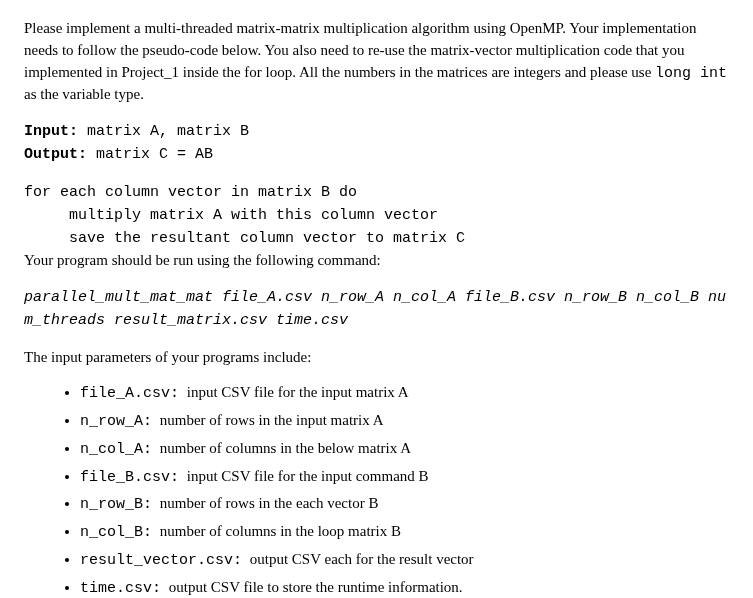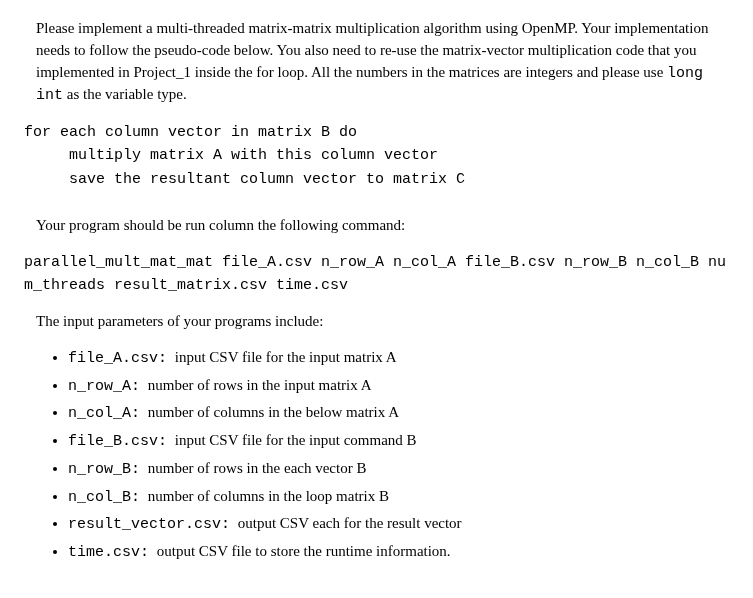--- a/index.html
+++ b/index.html
@@ -6,45 +6,47 @@
   font-family: Georgia, 'Times New Roman', Times, serif;
   font-size: 15px;
   line-height: 1.45;
   color: #000;
   background: #fff;
   margin: 0;
   padding: 18px 24px;
   width: 753px;
   box-sizing: border-box;
 }
-p { margin: 0 0 14px 12px; }
+p { margin: 0 0 14px 0; }
 .mono { font-family: 'Courier New', Courier, monospace; }
 .bold { font-weight: bold; }
-.pseudocode { font-family: 'Courier New', Courier, monospace; white-space: pre; margin: 0 0 24px 0; line-height: 1.55; }
+.pseudocode { font-family: 'Courier New', Courier, monospace; white-space: pre; margin: 0 0 0 0; line-height: 1.55; }
 .io-block { margin: 0 0 14px 0; line-height: 1.55; }
-.command { font-family: 'Courier New', Courier, monospace; white-space: pre-wrap; word-break: break-all; margin: 0 0 14px 0; line-height: 1.55; }
+.command { font-family: 'Courier New', Courier, monospace; white-space: pre-wrap; word-break: break-all; margin: 0 0 14px 0; line-height: 1.55; font-style: italic; }
 ul { margin: 4px 0 0 0; padding-left: 44px; }
-li { margin: 5px 0; }
+li { margin: 5px 12px; }
 li .mono { margin-right: 4px; }
 </style>
 </head>
 <body>
 
 <p>
   <span>Please implement a multi-threaded matrix-matrix multiplication algorithm using OpenMP. Your implementation needs to follow the pseudo-code below. You also need to re-use the matrix-vector multiplication code that you implemented in Project_1 inside the for loop. All the numbers in the matrices are integers and please use </span><span class="mono">long int</span><span> as the variable type.</span>
 </p>
 
 <div class="io-block mono">
+  <div><span class="bold">Input:</span><span> matrix A, matrix B</span></div>
+  <div><span class="bold">Output:</span><span> matrix C = AB</span></div>
 </div>
 
 <div class="pseudocode">for each column vector in matrix B do
      multiply matrix A with this column vector
      save the resultant column vector to matrix C</div>
 
-<p>Your program should be run column the following command:</p>
+<p>Your program should be run using the following command:</p>
 
 <div class="command">parallel_mult_mat_mat file_A.csv n_row_A n_col_A file_B.csv n_row_B n_col_B num_threads result_matrix.csv time.csv</div>
 
 <p>The input parameters of your programs include:</p>
 
 <ul>
   <li><span class="mono">file_A.csv:</span><span> input CSV file for the input matrix A</span></li>
   <li><span class="mono">n_row_A:</span><span> number of rows in the input matrix A</span></li>
   <li><span class="mono">n_col_A:</span><span> number of columns in the below matrix A</span></li>
   <li><span class="mono">file_B.csv:</span><span> input CSV file for the input command B</span></li>

